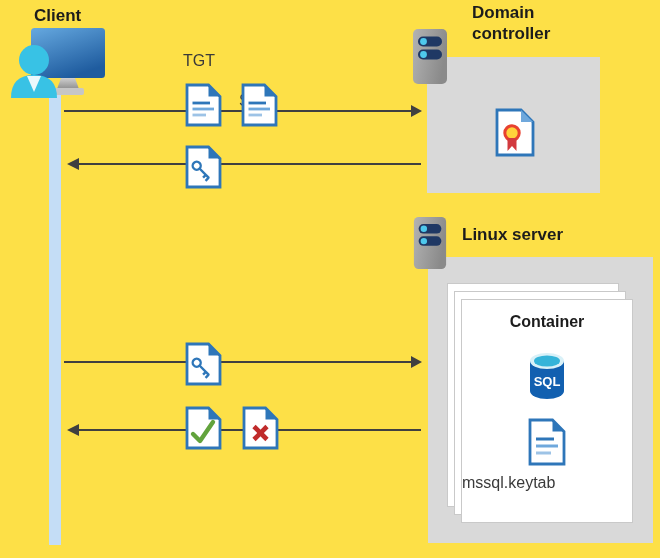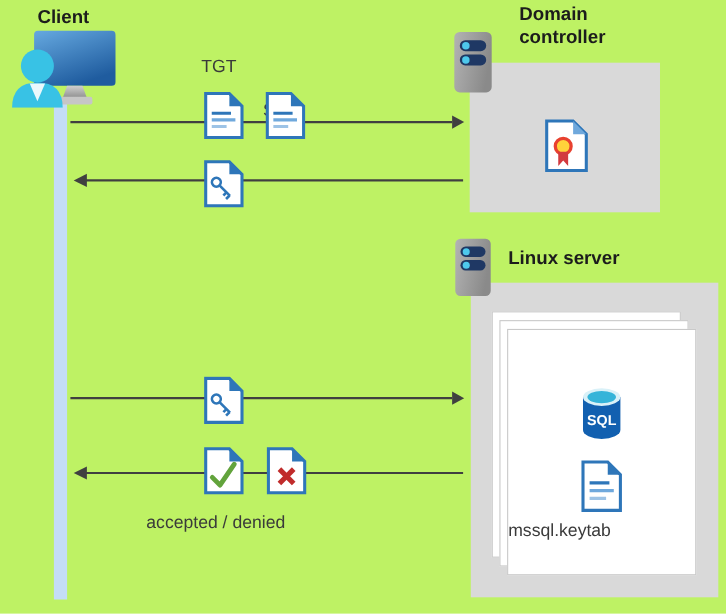--- a/index.html
+++ b/index.html
@@ -1,16 +1,16 @@
 <!DOCTYPE html>
 <html style="--doc-blue: #2e76b9; --doc-line-mid: #6fa8dc; --doc-line-light: #9dc3e6; --check-green: #62a33c; --cross-red: #c02b2b; --box-gray: #d9d9d9; --lifeline-blue: #c4ddf6; --pill-navy: #1f3864; --dot-cyan: #4ec8ec; --sql-body: #1260b0; --sql-top: #35b4d9; --arrow-gray: #404040; --person-cyan: #38c2e5; --cert-ring: #e8412f; --cert-gold: #ffd23b; --cert-ribbon: #d23a3f; --heading-ink: #1c1c1c; --text-ink: #3a3a3a;"><head>
 <meta charset="utf-8">
 <style>
   html,body{margin:0;padding:0;background:#fff;font-family:"Liberation Sans",sans-serif;}
-  .canvas{position:relative;width:660px;height:558px;background:#bef264;overflow:hidden;}
+  .canvas{position:relative;width:660px;height:558px;background:#fde047;overflow:hidden;}
   .abs{position:absolute;}
   .heading{font-weight:bold;font-size:17px;color:var(--heading-ink);line-height:21px;}
   .plain{font-size:16px;color:var(--text-ink);}
   .center{}
   .lifeline{left:49px;top:92px;width:12px;height:453px;background:var(--lifeline-blue);}
   .graybox{background:var(--box-gray);}
   .dc-box{left:427px;top:57px;width:173px;height:136px;}
   .linux-box{left:428px;top:257px;width:225px;height:286px;}
   .card{background:#fff;border:1px solid #c9c9c9;width:172px;height:224px;box-sizing:border-box;}
   .card-back{left:447px;top:283px;}
@@ -119,21 +119,20 @@
     <polyline points="8,28 15,35 28,16" fill="none" stroke="var(--check-green)" stroke-width="4.4" stroke-linecap="round" stroke-linejoin="round"></polyline>
   </svg>
 
   <svg class="abs" style="left:242px;top:406px;" width="37" height="44" viewBox="0 0 37 44">
     <path d="M2 2 H23.5 L35 13.5 V42 H2 Z" fill="#fff" stroke="var(--doc-blue)" stroke-width="2.8"></path>
     <path d="M23.5 2 L35 13.5 H23.5 Z" fill="var(--doc-blue)"></path>
     <line x1="12" y1="20.5" x2="25" y2="33.5" stroke="var(--cross-red)" stroke-width="4.6"></line>
     <line x1="25" y1="20.5" x2="12" y2="33.5" stroke="var(--cross-red)" stroke-width="4.6"></line>
   </svg>
 
-  <div class="abs plain center accepted-label">accepted / denied</div>
 
   <div class="abs graybox dc-box"></div>
   <svg class="abs" style="left:412px;top:28px;" width="36" height="57" viewBox="0 0 36 57">
     <defs>
       <linearGradient id="gsrv1" x1="0" y1="0" x2="1" y2="0.3">
         <stop offset="0" stop-color="#b3b3b3"></stop>
           <stop offset="1" stop-color="#8a8a8a"></stop>
       </linearGradient>
     </defs>
     <rect x="1" y="1" width="34" height="55" rx="5" fill="url(#gsrv1)"></rect>
@@ -162,20 +161,21 @@
     <rect x="6" y="8.5" width="24" height="10" rx="5" fill="var(--pill-navy)"></rect>
     <circle cx="11.5" cy="13.5" r="3.4" fill="var(--dot-cyan)"></circle>
     <rect x="6" y="21.5" width="24" height="10" rx="5" fill="var(--pill-navy)"></rect>
     <circle cx="11.5" cy="26.5" r="3.4" fill="var(--dot-cyan)"></circle>
   </svg>
   <div class="abs heading linux-label">Linux server</div>
 
   <div class="abs card card-back"></div>
   <div class="abs card card-mid"></div>
   <div class="abs card card-front">
+    <div class="container-title">Container</div>
     <svg class="abs" style="left:66px;top:52px;" width="38" height="48" viewBox="0 0 38 48">
       <path d="M2 9 V39 A17 8 0 0 0 36 39 V9 Z" fill="var(--sql-body)"></path>
       <ellipse cx="19" cy="9" rx="17" ry="8" fill="#d9f1f8"></ellipse>
       <ellipse cx="19" cy="9" rx="13" ry="5.6" fill="var(--sql-top)"></ellipse>
       <text x="19" y="34" text-anchor="middle" font-family="Liberation Sans, sans-serif" font-size="13" font-weight="bold" fill="#fff">SQL</text>
     </svg>
     <svg class="abs" style="left:66px;top:118px;" width="38" height="48" viewBox="0 0 38 48">
       <path d="M2 2 H24.5 L36 13.5 V46 H2 Z" fill="#fff" stroke="var(--doc-blue)" stroke-width="2.8"></path>
       <path d="M24.5 2 L36 13.5 H24.5 Z" fill="var(--doc-blue)"></path>
       <line x1="8" y1="21" x2="26" y2="21" stroke="var(--doc-blue)" stroke-width="3"></line>

